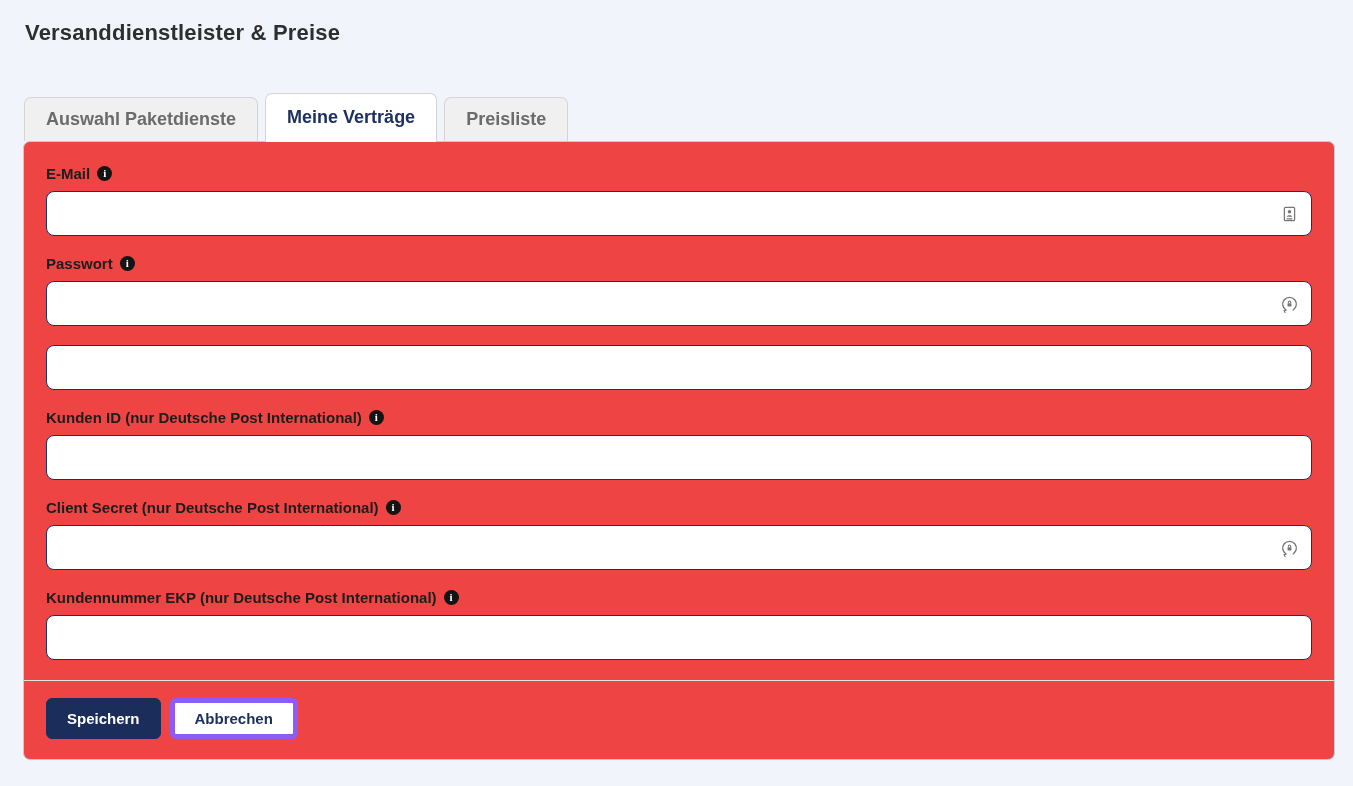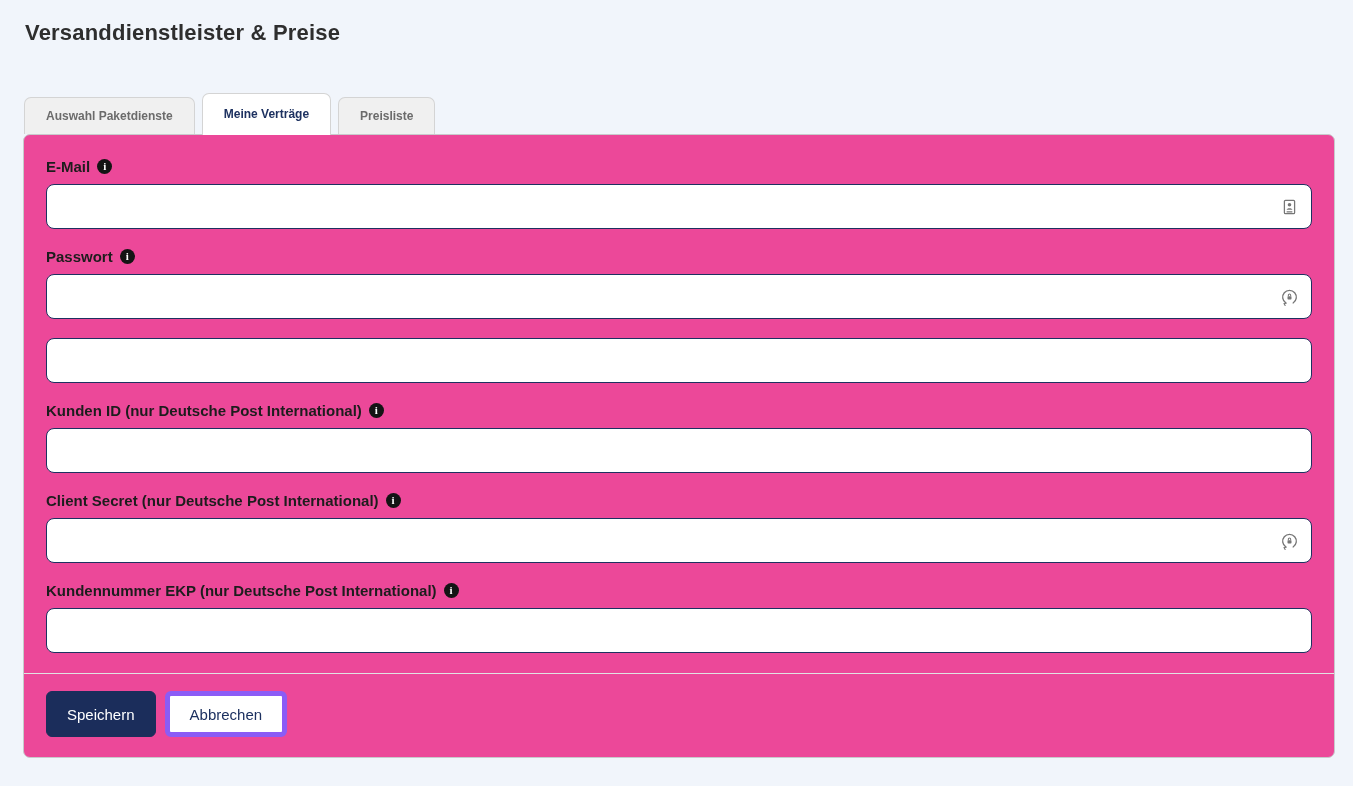--- a/index.html
+++ b/index.html
@@ -20,21 +20,21 @@
   
   .tab-bar {
     display: flex;
     align-items: flex-end;
     gap: 7px;
     margin: 47px 18px 0 24px;
     position: relative;
     z-index: 2;
   }
   .tab {
-    font-size: 12px;
+    font-size: 18px;
     font-weight: 700;
     padding: 11px 21px 11px 21px;
     background: #f0f0f0;
     color: #6b6b6b;
     border: 1px solid #d4d4d4;
     border-bottom: none;
     border-radius: 7px 7px 0 0;
     cursor: pointer;
     white-space: nowrap;
   }
@@ -43,21 +43,21 @@
     color: #1d3160;
     padding-top: 13px;
     padding-bottom: 14px;
     margin-bottom: -1px;
   }
   
   .panel {
     position: relative;
     z-index: 1;
     margin: 0 18px 0 23px;
-    background: #ec4899;
+    background: #ef4444;
     border: 1px solid #c8cacc;
     border-radius: 7px;
     padding: 21px 22px 20px 22px;
   }
   .field-group { margin-bottom: 19px; }
   .field-label {
     display: flex;
     align-items: center;
     gap: 7px;
     font-size: 15px;
@@ -111,24 +111,24 @@
     border: none;
     border-top: 1px solid #e2e2e2;
     margin: 20px -22px 0 -22px;
   }
   .actions {
     display: flex;
     gap: 9px;
     margin-top: 17px;
   }
   .btn {
-    height: 46px;
+    height: 41px;
     padding: 0 20px;
     font-size: 15px;
-    font-weight: 400;
+    font-weight: 700;
     font-family: inherit;
     border-radius: 6px;
     cursor: pointer;
   }
   .btn-primary {
     background: #1b2d5b;
     color: #ffffff;
     border: 1px solid #1b2d5b;
   }
   .btn-secondary {

